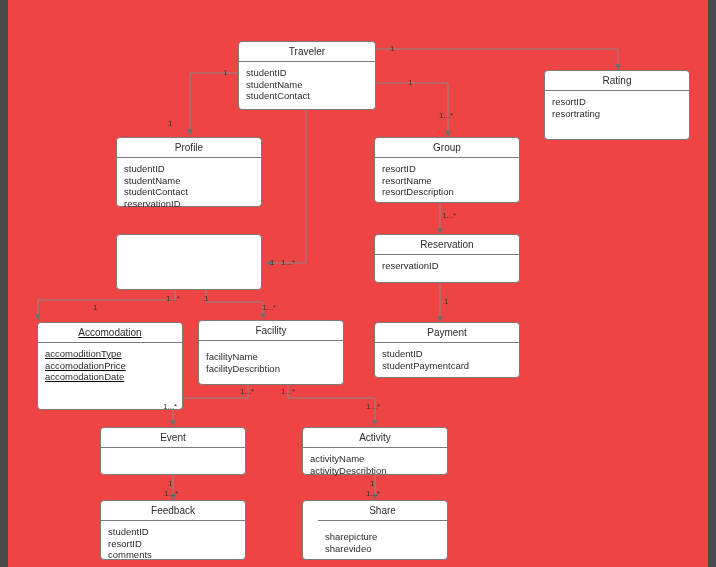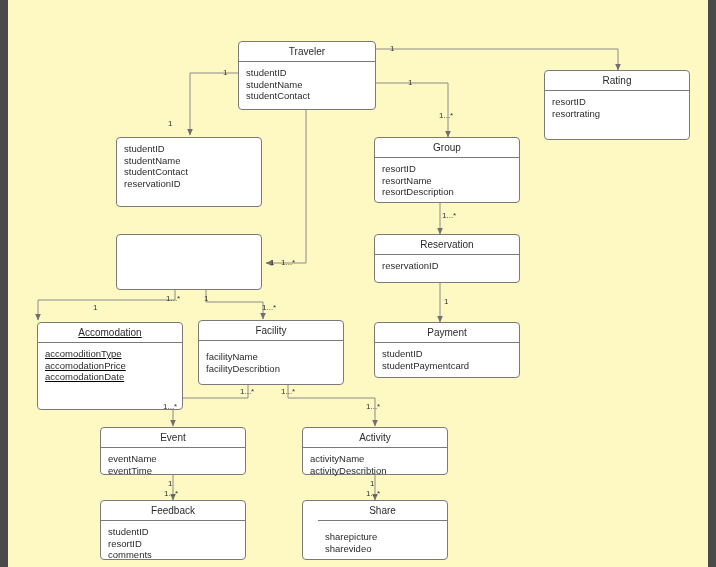--- a/index.html
+++ b/index.html
@@ -1,21 +1,21 @@
 <!DOCTYPE html>
 <html><head>
 <meta charset="utf-8">
 <style>
   html,body{margin:0;padding:0;background:#3a3a3a;}
   body{width:716px;height:567px;overflow:hidden;font-family:"Liberation Sans",sans-serif;}
   #root{position:relative;width:716px;height:567px;background:#3c3c3c;}
   .gutter{position:absolute;top:0;height:567px;background:#4a4a4a;}
   .gutter.left{left:0;width:8px;}
   .gutter.right{left:708px;width:8px;}
-  #canvas{position:absolute;left:8px;top:0;width:700px;height:567px;background:#fef9c3;}
+  #canvas{position:absolute;left:8px;top:0;width:700px;height:567px;background:#ef4444;}
   svg#wires{position:absolute;left:0;top:0;width:700px;height:567px;overflow:visible;}
   .cls{position:absolute;box-sizing:border-box;background:#fff;border:1px solid #7a7a7a;border-radius:4px;}
   .cls .title{height:19px;line-height:19px;text-align:center;font-size:10px;color:#2b2b2b;border-bottom:1px solid #7a7a7a;}
   .cls .attrs{padding:5px 7px 0 7px;}
   .cls .attrs div{font-size:9.5px;line-height:11.6px;color:#2b2b2b;white-space:nowrap;}
   .mult{position:absolute;font-size:8px;color:#333;white-space:nowrap;line-height:9px;}
 </style>
 </head>
 <body>
 
@@ -71,20 +71,21 @@
 
     <div class="cls" style="left:536px;top:70px;width:146px;height:70px;">
       <div class="title">Rating</div>
       <div class="attrs">
         <div>resortID</div>
         <div>resortrating</div>
       </div>
     </div>
 
     <div class="cls" style="left:108px;top:137px;width:146px;height:70px;">
+      <div class="title">Profile</div>
       <div class="attrs">
         <div>studentID</div>
         <div>studentName</div>
         <div>studentContact</div>
         <div>reservationID</div>
       </div>
     </div>
 
     <div class="cls" style="left:366px;top:137px;width:146px;height:66px;">
       <div class="title">Group</div>
@@ -125,24 +126,20 @@
     <div class="cls" style="left:366px;top:322px;width:146px;height:56px;">
       <div class="title">Payment</div>
       <div class="attrs">
         <div>studentID</div>
         <div>studentPaymentcard</div>
       </div>
     </div>
 
     <div class="cls" style="left:92px;top:427px;width:146px;height:48px;">
       <div class="title">Event</div>
-      <div class="attrs">
-        <div>eventName</div>
-        <div>eventTime</div>
-      </div>
     </div>
 
     <div class="cls" style="left:294px;top:427px;width:146px;height:48px;">
       <div class="title">Activity</div>
       <div class="attrs">
         <div>activityName</div>
         <div>activityDescribtion</div>
       </div>
     </div>
 

